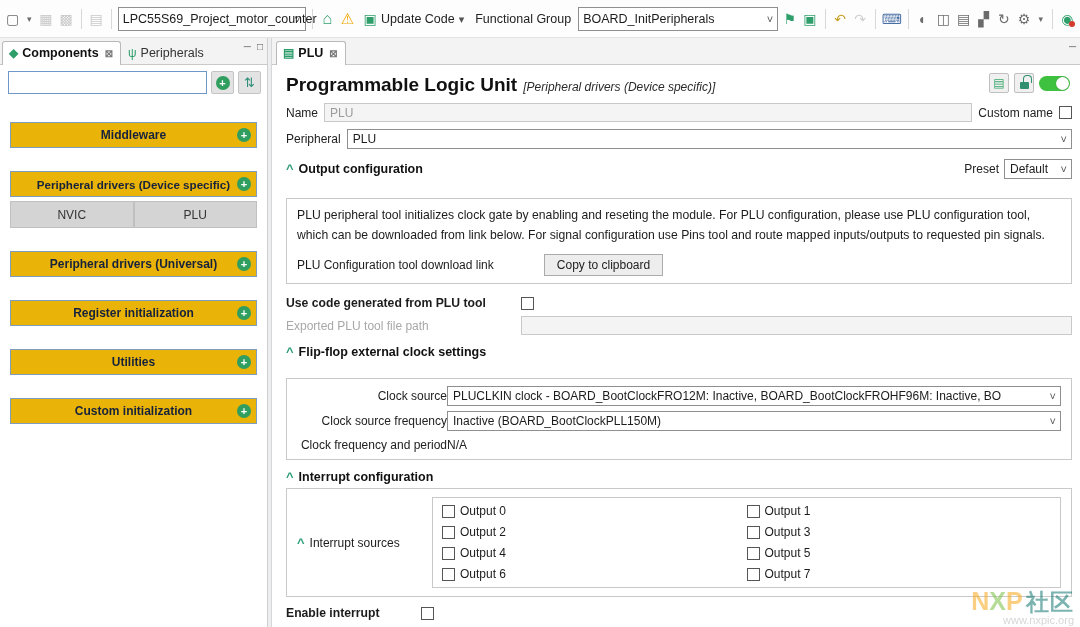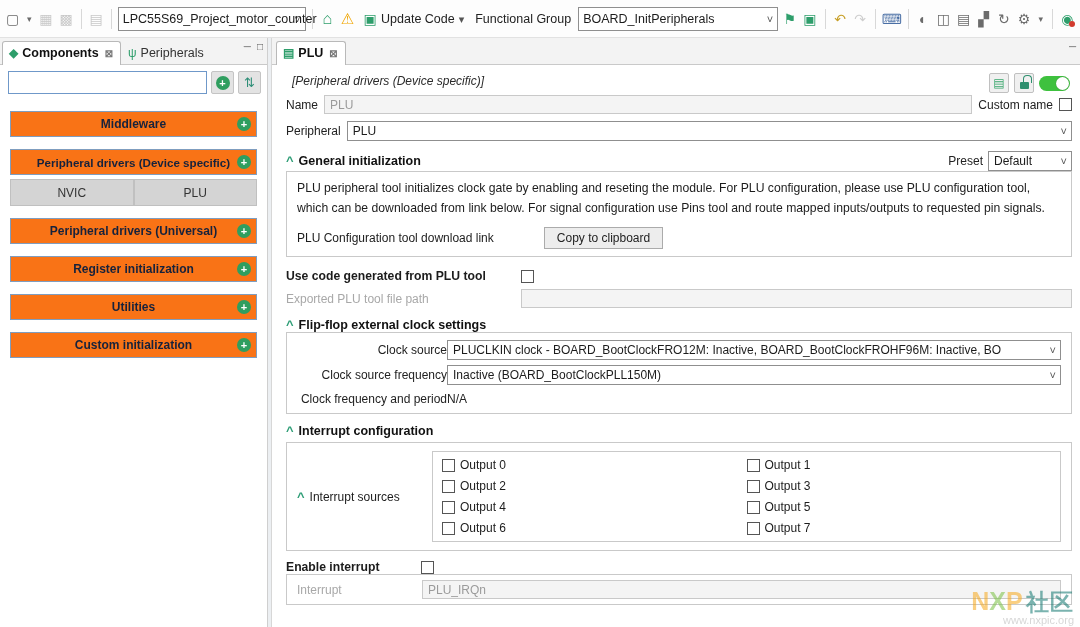--- a/index.html
+++ b/index.html
@@ -50,21 +50,21 @@
 
   .searchrow { display:flex; align-items:center; gap:4px; padding:6px 6px 5px 8px; }
   .searchrow input { flex:1; height:23px; border:1px solid #6f98c9; padding:0 4px;
     font-family:"Liberation Sans",sans-serif; font-size:12px; outline:none; }
   .sq-btn { width:23px; height:23px; background:#e3e3e3; border:1px solid #c4c4c4;
     border-radius:2px; display:flex; align-items:center; justify-content:center; cursor:pointer; }
   .plusdot { width:14px; height:14px; border-radius:50%; background:#2f9e5f; color:#fff;
     font-size:11px; font-weight:bold; line-height:14px; text-align:center; }
   .sorticon { color:#2e8e77; font-size:13px; }
 
-  .grp { position:relative; height:26px; margin:12px 10px 0 10px; background:#f97316;
+  .grp { position:relative; height:26px; margin:23px 10px 0 10px; background:#eab308;
     border:1px solid #7f9dbf; display:flex; align-items:center; justify-content:center;
     cursor:pointer; }
   .grp .glabel { font-weight:bold; font-size:12px; color:#16223c; }
   .grp .plusdot { position:absolute; right:5px; top:5px; }
   .subrow { display:flex; margin:4px 10px 12px 10px; }
   .subbtn { flex:1; height:27px; background:#d4d4d4; border:1px solid #c0c0c0;
     display:flex; align-items:center; justify-content:center; font-size:12px; color:#333; cursor:pointer; }
 
   
   .main { position:absolute; left:272px; top:38px; width:808px; height:589px; background:#fff; }
@@ -91,23 +91,23 @@
     color:#9b9b9b; display:flex; align-items:center; padding:0 5px; overflow:hidden; white-space:nowrap; }
   .combo { flex:1; height:20px; border:1px solid #8f8f8f; background:#fff; position:relative;
     display:flex; align-items:center; padding:0 18px 0 5px; overflow:hidden; white-space:nowrap; cursor:pointer; }
   .combo .chev { position:absolute; right:4px; }
   .cbx { width:13px; height:13px; border:1px solid #555; background:#fff; flex:0 0 auto; cursor:pointer; }
 
   .sec { display:flex; align-items:center; gap:5px; margin-top:10px; }
   .caret { color:#2f9e77; font-weight:bold; font-size:13px; line-height:10px; cursor:pointer; }
   .sectitle { font-weight:bold; font-size:12.5px; color:#111; }
   .sec .right { margin-left:auto; display:flex; align-items:center; gap:5px; }
-  .preset-combo { width:84px; flex:0 0 auto; }
-
-  .gbox { border:1px solid #c9c9c9; margin-top:0; padding:7px 10px; }
+  .preset-combo { width:68px; flex:0 0 auto; }
+
+  .gbox { border:1px solid #c9c9c9; margin-top:19px; padding:7px 10px; }
   .info-text { font-size:12.2px; line-height:1.6; color:#1c1c1c; }
   .dl-row { display:flex; align-items:center; margin-top:9px; }
   .push-btn { margin-left:50px; padding:3px 12px; background:#ededed; border:1px solid #ababab;
     font-family:"Liberation Sans",sans-serif; font-size:12px; color:#222; cursor:pointer; }
 
   .bold-row { display:flex; align-items:center; margin-top:12px; }
   .bold-row .blabel { font-weight:bold; font-size:12.2px; }
   .dis-row { display:flex; align-items:center; margin-top:6px; }
   .dis-label { color:#a8a8a8; flex:0 0 235px; }
 
@@ -245,20 +245,21 @@
       <span>PLU</span>
       <span class="close">⊠</span>
     </div>
     <div class="winbtns">
       <span>─</span>
     </div>
   </div>
 
   <div class="content">
     <div class="titlerow">
+      <span class="ptitle">Programmable Logic Unit</span>
       <span class="psuffix">[Peripheral drivers (Device specific)]</span>
     </div>
     <div class="hdr-icons">
       <div class="mini-btn">
         <span class="doc-glyph">▤</span>
       </div>
       <div class="mini-btn">
         <span class="lock"></span>
       </div>
       <div class="toggle"></div>
@@ -276,21 +277,21 @@
     <div class="frow">
       <span class="flabel">Peripheral</span>
       <div class="combo">
         <span>PLU</span>
         <span class="chev">˅</span>
       </div>
     </div>
 
     <div class="sec">
       <span class="caret">^</span>
-      <span class="sectitle">General initialization</span>
+      <span class="sectitle">Output configuration</span>
       <div class="right">
         <span class="flabel">Preset</span>
         <div class="combo preset-combo">
           <span>Default</span>
           <span class="chev">˅</span>
         </div>
       </div>
     </div>
     <div class="gbox">
       <div class="info-text">PLU peripheral tool initializes clock gate by enabling and reseting the module. For PLU configuration, please use PLU configuration tool, which can be downloaded from link below. For signal configuration use Pins tool and route mapped inputs/outputs to requested pin signals.</div>

